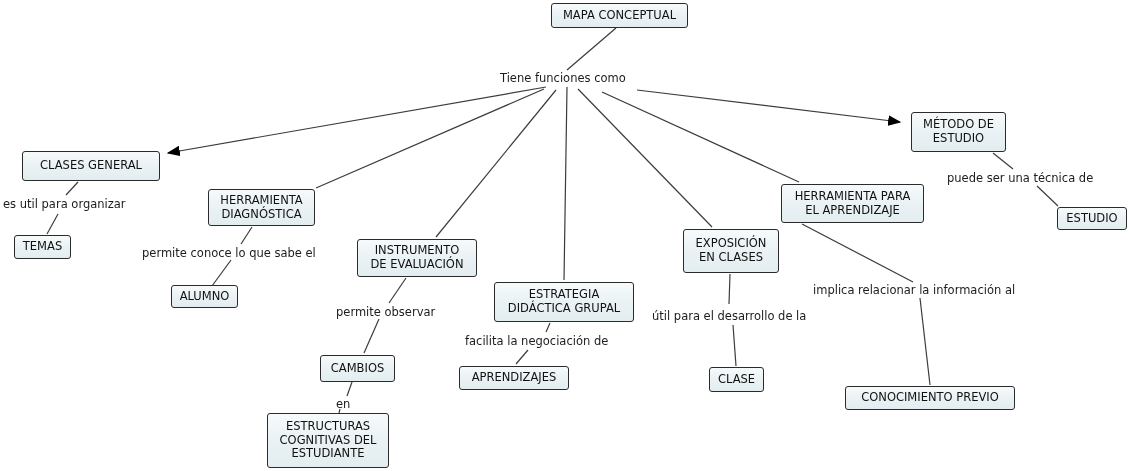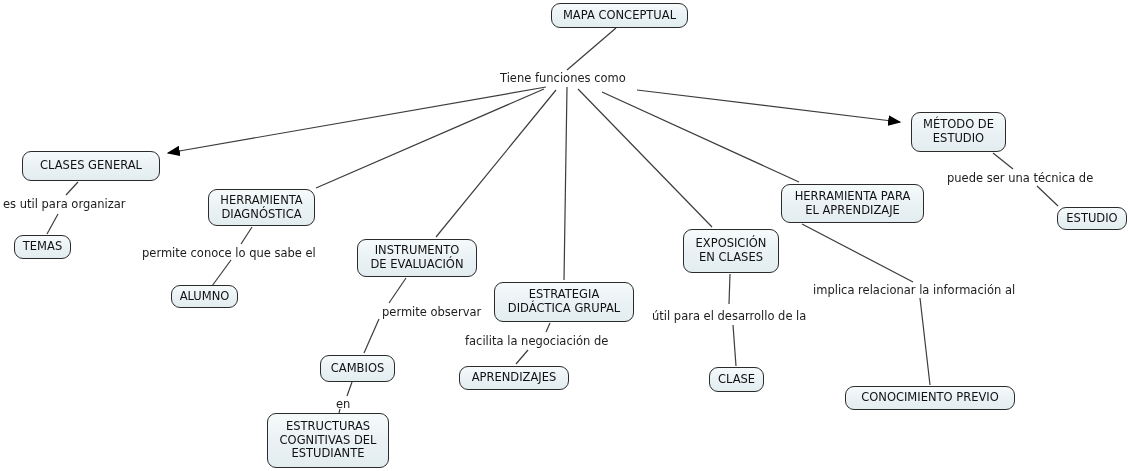--- a/index.html
+++ b/index.html
@@ -23,21 +23,21 @@
   }
   svg.edges line {
     stroke: #3c3c3c;
     stroke-width: 1.2;
   }
   .node {
     position: absolute;
     box-sizing: border-box;
     background: linear-gradient(180deg, #f6fafb 0%, #e9f1f4 55%, #e3edf0 100%);
     border: 1px solid #2b2b2b;
-    border-radius: 9px;
+    border-radius: 3px;
     display: flex;
     align-items: center;
     justify-content: center;
     text-align: center;
     font-size: 11.5px;
     line-height: 1.2;
     color: #111111;
     padding: 2px 10px;
     cursor: default;
   }
@@ -107,20 +107,20 @@
   <div class="node" style="left:683px; top:229px; width:96px;  height:44px;">EXPOSICIÓN EN CLASES</div>
   <div class="node" style="left:709px; top:367px; width:55px;  height:25px;">CLASE</div>
   <div class="node" style="left:781px; top:184px; width:143px; height:39px;">HERRAMIENTA PARA EL APRENDIZAJE</div>
   <div class="node" style="left:845px; top:386px; width:170px; height:24px;">CONOCIMIENTO PREVIO</div>
   <div class="node" style="left:911px; top:112px; width:95px;  height:40px;">MÉTODO DE ESTUDIO</div>
   <div class="node" style="left:1057px; top:207px; width:70px; height:23px;">ESTUDIO</div>
 
   <div class="phrase" style="left:500px; top:71px;text-align:center;">Tiene funciones como</div>
   <div class="phrase" style="left:3px;   top:197px;">es util para organizar</div>
   <div class="phrase" style="left:142px; top:246px;">permite conoce lo que sabe el</div>
-  <div class="phrase" style="left:336px; top:305px;margin-left:46px;">permite observar</div>
+  <div class="phrase" style="left:336px; top:305px;">permite observar</div>
   <div class="phrase" style="left:336px; top:397px;">en</div>
   <div class="phrase" style="left:465px; top:334px;">facilita la negociación de</div>
   <div class="phrase" style="left:652px; top:309px;">útil para el desarrollo de la</div>
   <div class="phrase" style="left:813px; top:283px;">implica relacionar la información al</div>
   <div class="phrase" style="left:947px; top:171px;">puede ser una técnica de</div>
 
 </div>
 
 </body></html>

